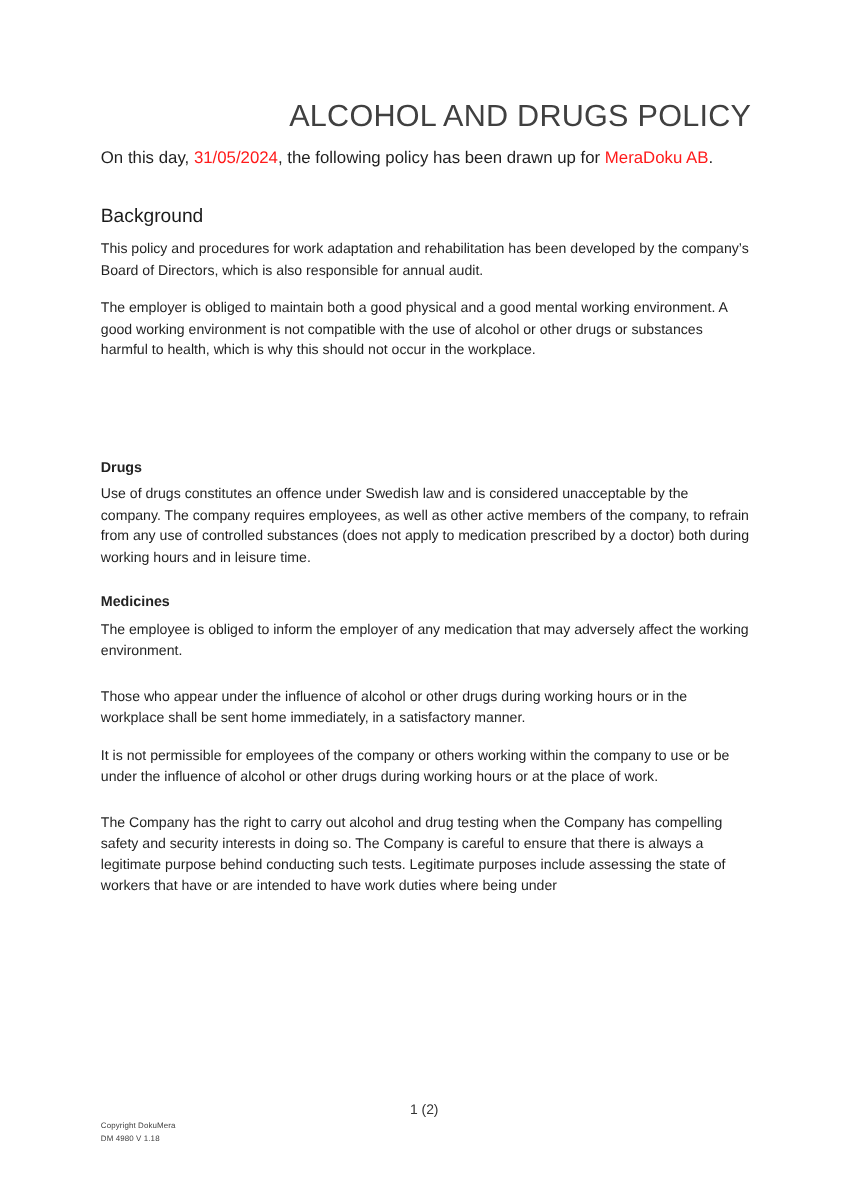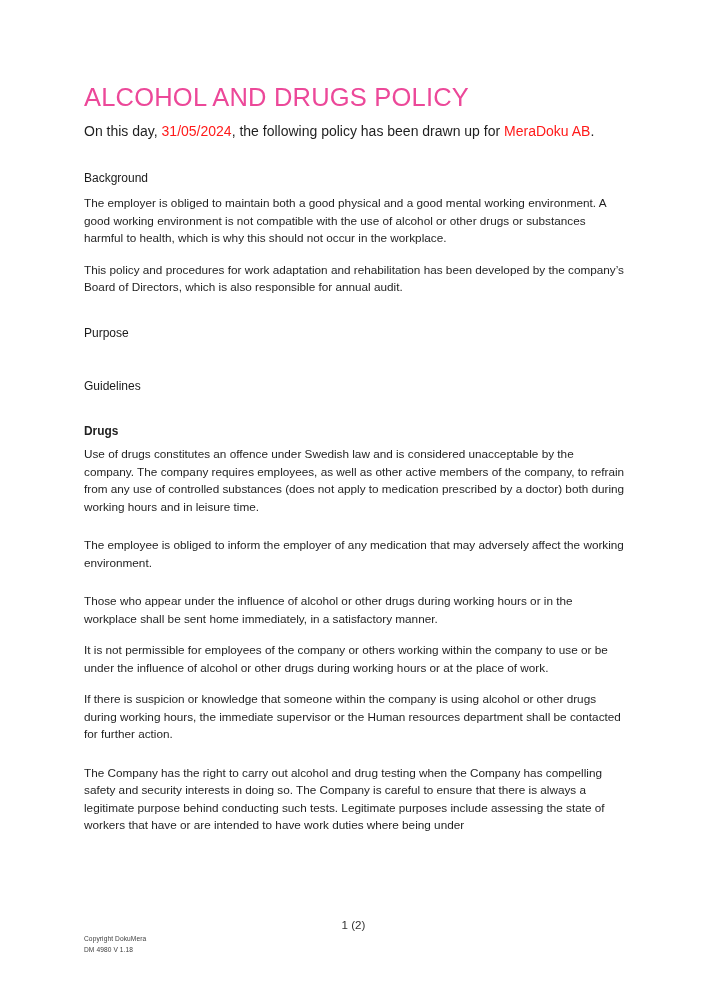--- a/index.html
+++ b/index.html
@@ -27,36 +27,37 @@
   .content {
     position: absolute;
     left: 84px;
     top: 83px;
     width: 542px;
   }
   h1.doc-title {
     font-size: 25.5px;
     font-weight: 400;
     letter-spacing: 0.2px;
-    color: #ec4899;
+    color: #404040;
     margin: 0 0 9px 0;
     line-height: 1.12;
+    text-align: right;
   }
   .subtitle {
     font-size: 14px;
     line-height: 1.45;
     color: #1f1f1f;
     margin: 0 0 30px 0;
     font-weight: 400;
   }
   .hl {
     color: #ff1a1a;
   }
   h2.section-heading {
-    font-size: 12px;
+    font-size: 16px;
     font-weight: 400;
     color: #1a1a1a;
     margin: 0 0 9px 0;
     line-height: 1.2;
   }
   .section {
     margin-bottom: 0;
   }
   .gap-lg { height: 30px; }
   .gap-md { height: 21px; }
@@ -114,54 +115,52 @@
 <div class="page">
 
   <div class="content">
 
     <h1 class="doc-title">ALCOHOL AND DRUGS POLICY</h1>
 
     <p class="subtitle"><span>On this day, </span><span class="hl">31/05/2024</span><span>, the following policy has been drawn up for </span><span class="hl">MeraDoku AB</span><span>.</span></p>
 
     <div class="section">
       <h2 class="section-heading">Background</h2>
+      <p class="body-text">This policy and procedures for work adaptation and rehabilitation has been developed by the company’s Board of Directors, which is also responsible for annual audit.</p>
       <p class="body-text">The employer is obliged to maintain both a good physical and a good mental working environment. A good working environment is not compatible with the use of alcohol or other drugs or substances harmful to health, which is why this should not occur in the workplace.</p>
-      <p class="body-text">This policy and procedures for work adaptation and rehabilitation has been developed by the company’s Board of Directors, which is also responsible for annual audit.</p>
     </div>
 
     <div class="gap-lg"></div>
 
     <div class="section">
-      <h2 class="section-heading">Purpose</h2>
     </div>
 
     <div class="gap-lg"></div>
 
     <div class="section">
-      <h2 class="section-heading">Guidelines</h2>
 
       <div class="gap-md"></div>
 
       <div class="subsection">
         <h3 class="sub-heading">Drugs</h3>
         <p class="body-text">Use of drugs constitutes an offence under Swedish law and is considered unacceptable by the company. The company requires employees, as well as other active members of the company, to refrain from any use of controlled substances (does not apply to medication prescribed by a doctor) both during working hours and in leisure time.</p>
       </div>
 
       <div class="gap-md"></div>
 
       <div class="subsection">
+        <h3 class="sub-heading">Medicines</h3>
         <p class="body-text">The employee is obliged to inform the employer of any medication that may adversely affect the working environment.</p>
       </div>
 
       <div class="gap-md"></div>
 
       <div class="subsection">
         <p class="body-text">Those who appear under the influence of alcohol or other drugs during working hours or in the workplace shall be sent home immediately, in a satisfactory manner.</p>
         <p class="body-text">It is not permissible for employees of the company or others working within the company to use or be under the influence of alcohol or other drugs during working hours or at the place of work.</p>
-        <p class="body-text">If there is suspicion or knowledge that someone within the company is using alcohol or other drugs during working hours, the immediate supervisor or the Human resources department shall be contacted for further action.</p>
       </div>
 
       <div class="gap-md"></div>
 
       <div class="subsection">
         <p class="body-text">The Company has the right to carry out alcohol and drug testing when the Company has compelling safety and security interests in doing so. The Company is careful to ensure that there is always a legitimate purpose behind conducting such tests. Legitimate purposes include assessing the state of workers that have or are intended to have work duties where being under</p>
       </div>
     </div>
 
   </div>

